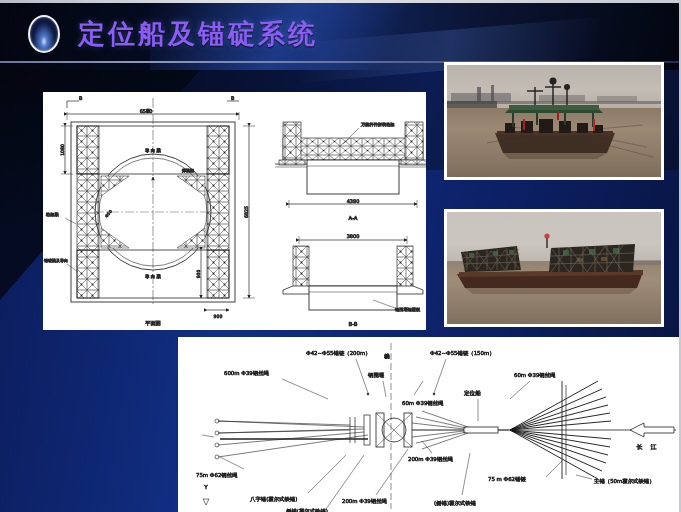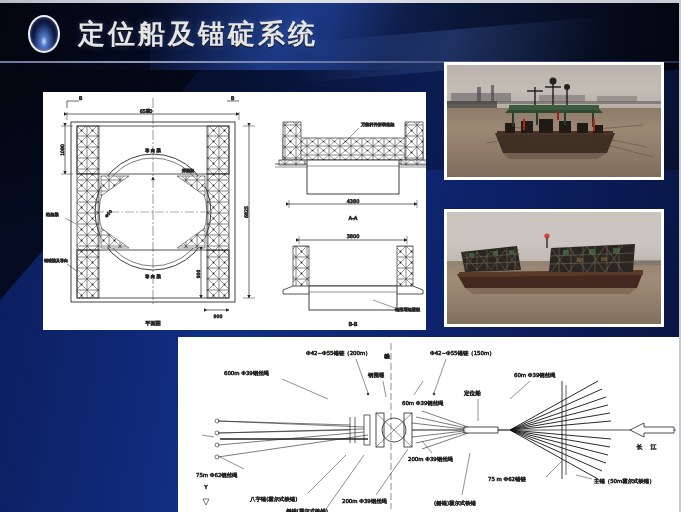--- a/index.html
+++ b/index.html
@@ -33,21 +33,21 @@
     background:linear-gradient(90deg,#b9bcc8,#e2e4ea 35%,#c8cad4 100%);}
   .bg-titleline{position:absolute;left:0;top:61px;width:681px;height:2px;
     background:linear-gradient(90deg,#7f8ab4 0%,#aab2d0 20%,#5d6c9e 60%,#27355f 100%);opacity:.85;}
 
   
   .title-row{position:absolute;left:0;top:8px;width:681px;height:52px;display:flex;align-items:center;}
   .title-bullet{width:28px;height:34px;margin-left:28px;border-radius:50%;
     border:2px solid #eef1f8;
     background:radial-gradient(ellipse at 50% 72%,#cddcf7 0%,#4f78c8 16%,#0d1a45 55%,#050d28 100%);
     box-shadow:0 0 3px rgba(255,255,255,.45) inset;flex:none;}
-  .title-text{margin-left:18px;color:#e5e5e5;font-size:27px;font-weight:bold;
+  .title-text{margin-left:18px;color:#8b5cf6;font-size:27px;font-weight:bold;
     letter-spacing:3px;line-height:1;
     text-shadow:0 1px 2px rgba(0,0,0,.85),0 0 6px rgba(120,170,255,.35);}
 
   
   .fig{position:absolute;background:#ffffff;overflow:hidden;}
   .photo{position:absolute;overflow:hidden;background:#8a7a6c;
          border:3px solid #ffffff;box-sizing:border-box;}
 
   
   #cad-top{left:43px;top:92px;width:383px;height:238px;}

